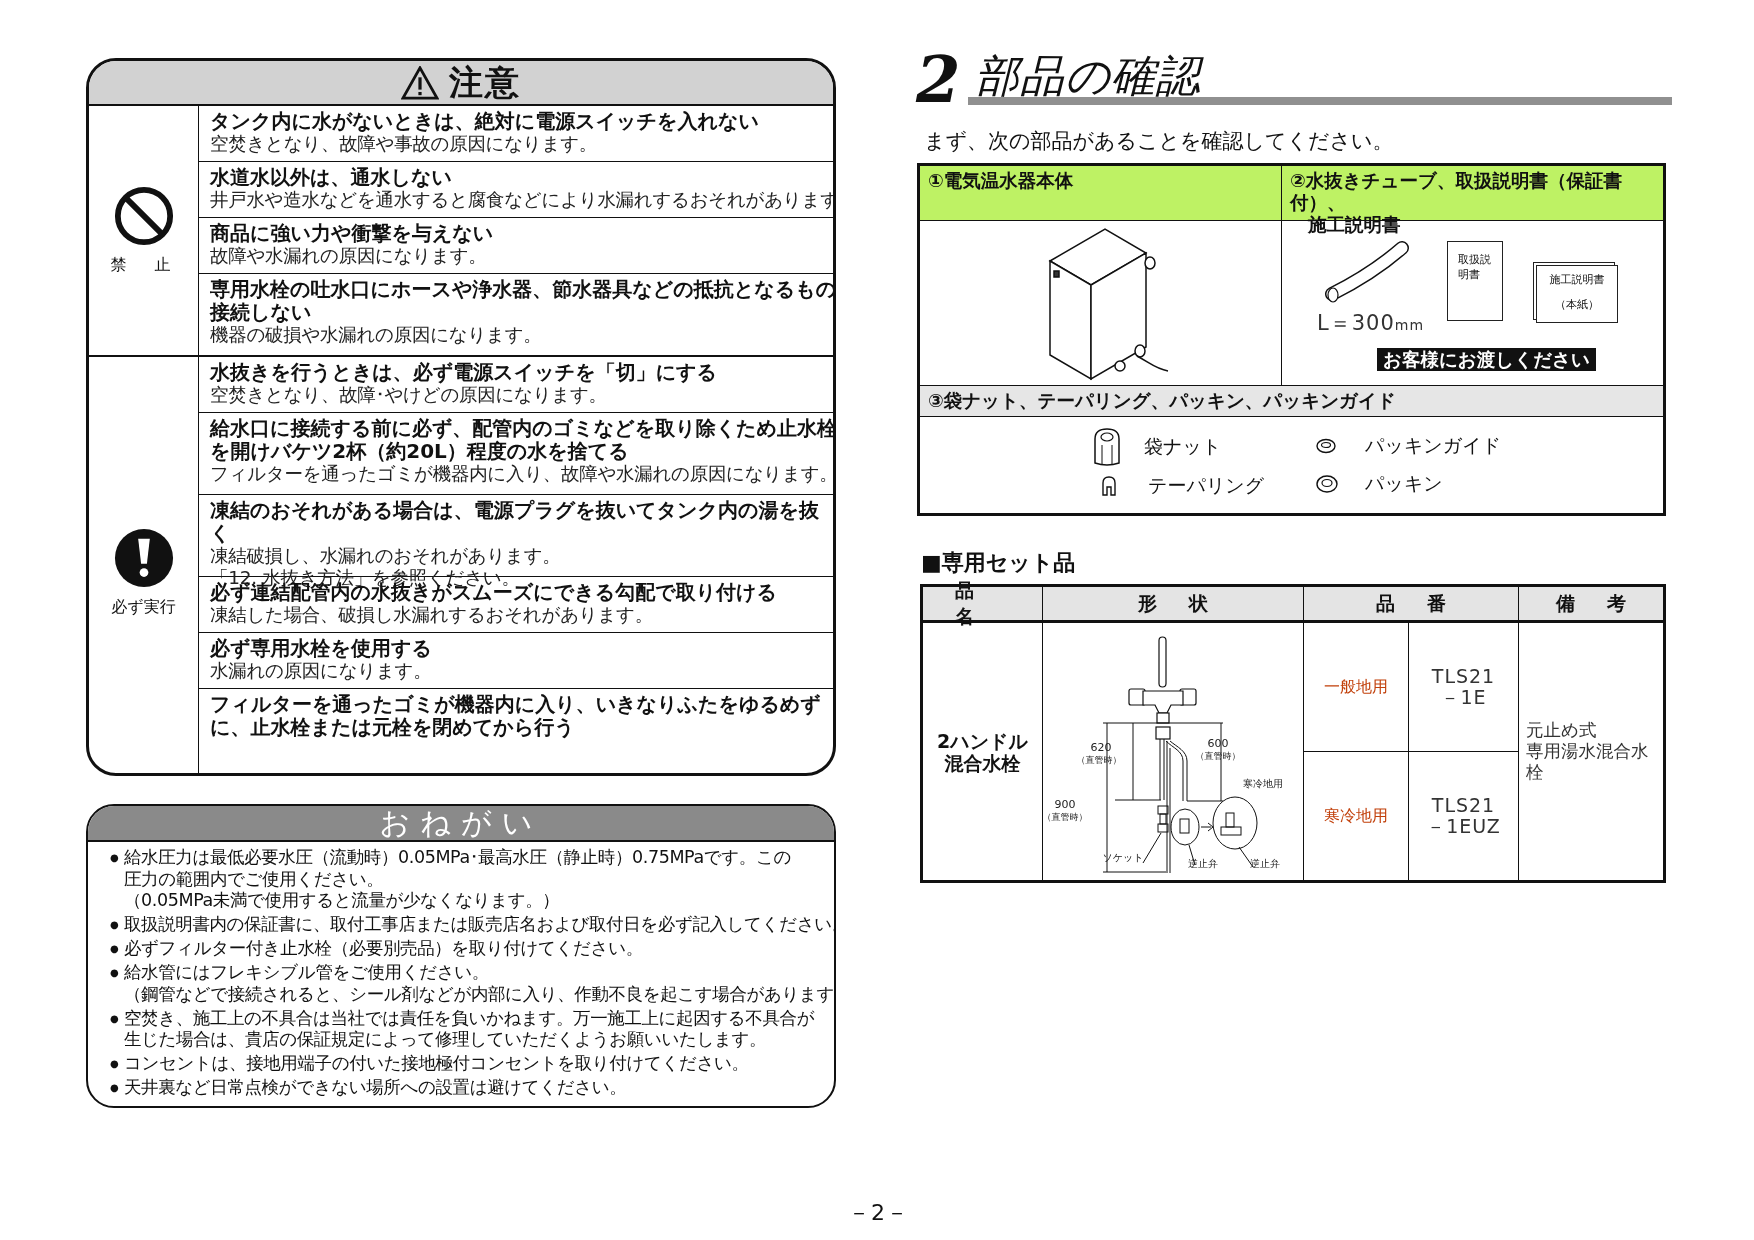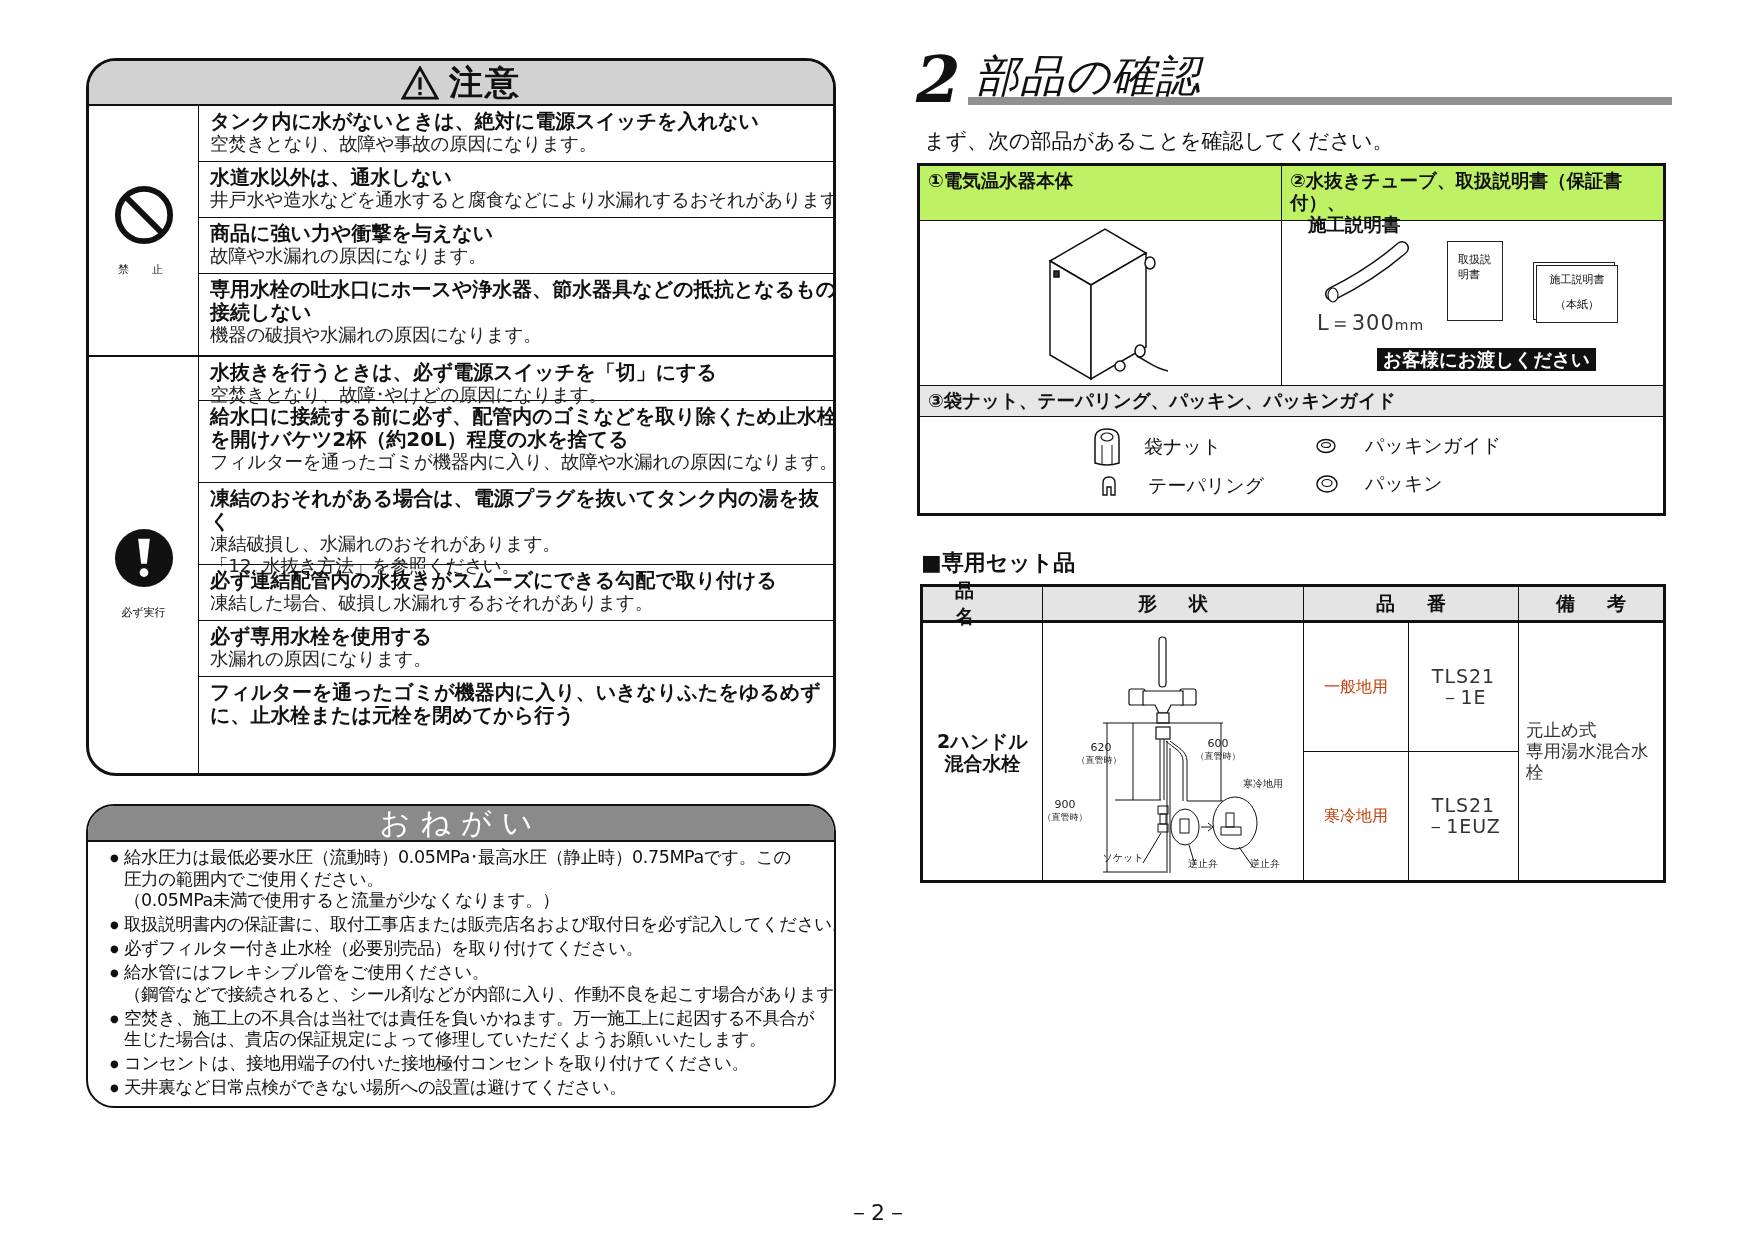--- a/index.html
+++ b/index.html
@@ -17,21 +17,21 @@
     font-size: 34px; font-weight: bold; letter-spacing: 2px;
   }
   .chui-head svg { width: 38px; height: 34px; }
   .group { display: flex; border-bottom: 2px solid #111; }
   .group:last-child { border-bottom: none; }
   .group-icon {
     width: 110px; flex: none; border-right: 1.5px solid #111;
     display: flex; flex-direction: column; align-items: center; justify-content: center;
   }
   .group-icon svg { width: 62px; height: 62px; }
-  .group-icon .cap { font-size: 11px; margin-top: 16px; letter-spacing: 6px; }
+  .group-icon .cap { font-size: 16px; margin-top: 8px; letter-spacing: 6px; }
   .group-icon .cap.tight { letter-spacing: 0; }
   .items { flex: 1; }
   .item { border-bottom: 1.5px solid #111; padding: 4px 10px 5px 11px; }
   .item:last-child { border-bottom: none; }
   .item .h { font-size: 20px; font-weight: bold; line-height: 23px; }
   .item .d { font-size: 18.5px; line-height: 22px; color: #222; white-space: nowrap; letter-spacing: -0.3px; }
 
   
   .onegai {
     position: absolute; left: 86px; top: 804px; width: 750px; height: 304px;
@@ -139,21 +139,21 @@
   <div class="group" style="height:416px">
     <div class="group-icon" style="justify-content:flex-start;padding-top:170px">
       <svg viewBox="0 0 64 64">
         <circle cx="32" cy="32" r="30" fill="#111"></circle>
         <path d="M26 12 H38 L35 38 H29 Z" fill="#fff"></path>
         <circle cx="32" cy="47" r="4.5" fill="#fff"></circle>
       </svg>
       <div class="cap tight">必ず実行</div>
     </div>
     <div class="items">
-      <div class="item" style="height:44px">
+      <div class="item" style="height:56px">
         <div class="h">水抜きを行うときは、必ず電源スイッチを「切」にする</div>
         <div class="d">空焚きとなり、故障･やけどの原因になります。</div>
       </div>
       <div class="item" style="height:82px">
         <div class="h">給水口に接続する前に必ず、配管内のゴミなどを取り除くため止水栓を開けバケツ2杯（約20L）程度の水を捨てる</div>
         <div class="d">フィルターを通ったゴミが機器内に入り、故障や水漏れの原因になります。</div>
       </div>
       <div class="item" style="height:82px">
         <div class="h">凍結のおそれがある場合は、電源プラグを抜いてタンク内の湯を抜く</div>
         <div class="d">凍結破損し、水漏れのおそれがあります。</div>

